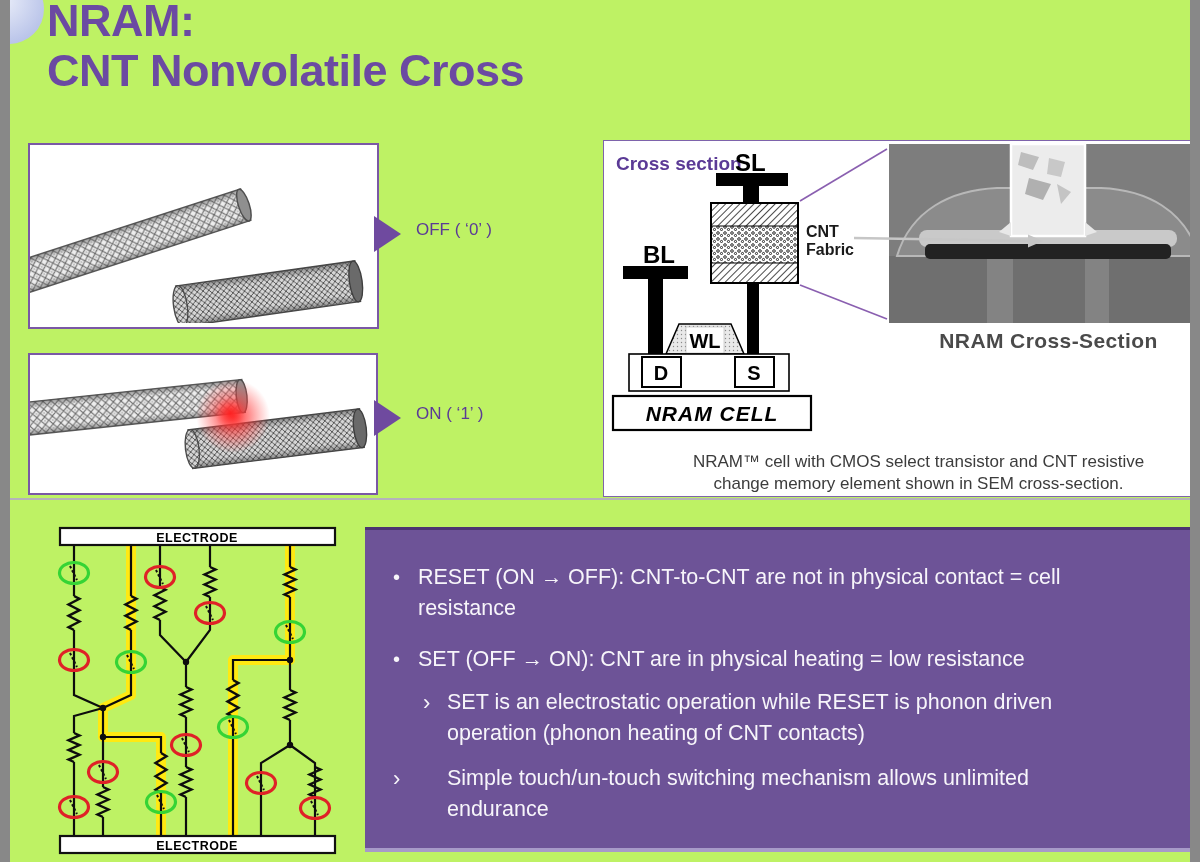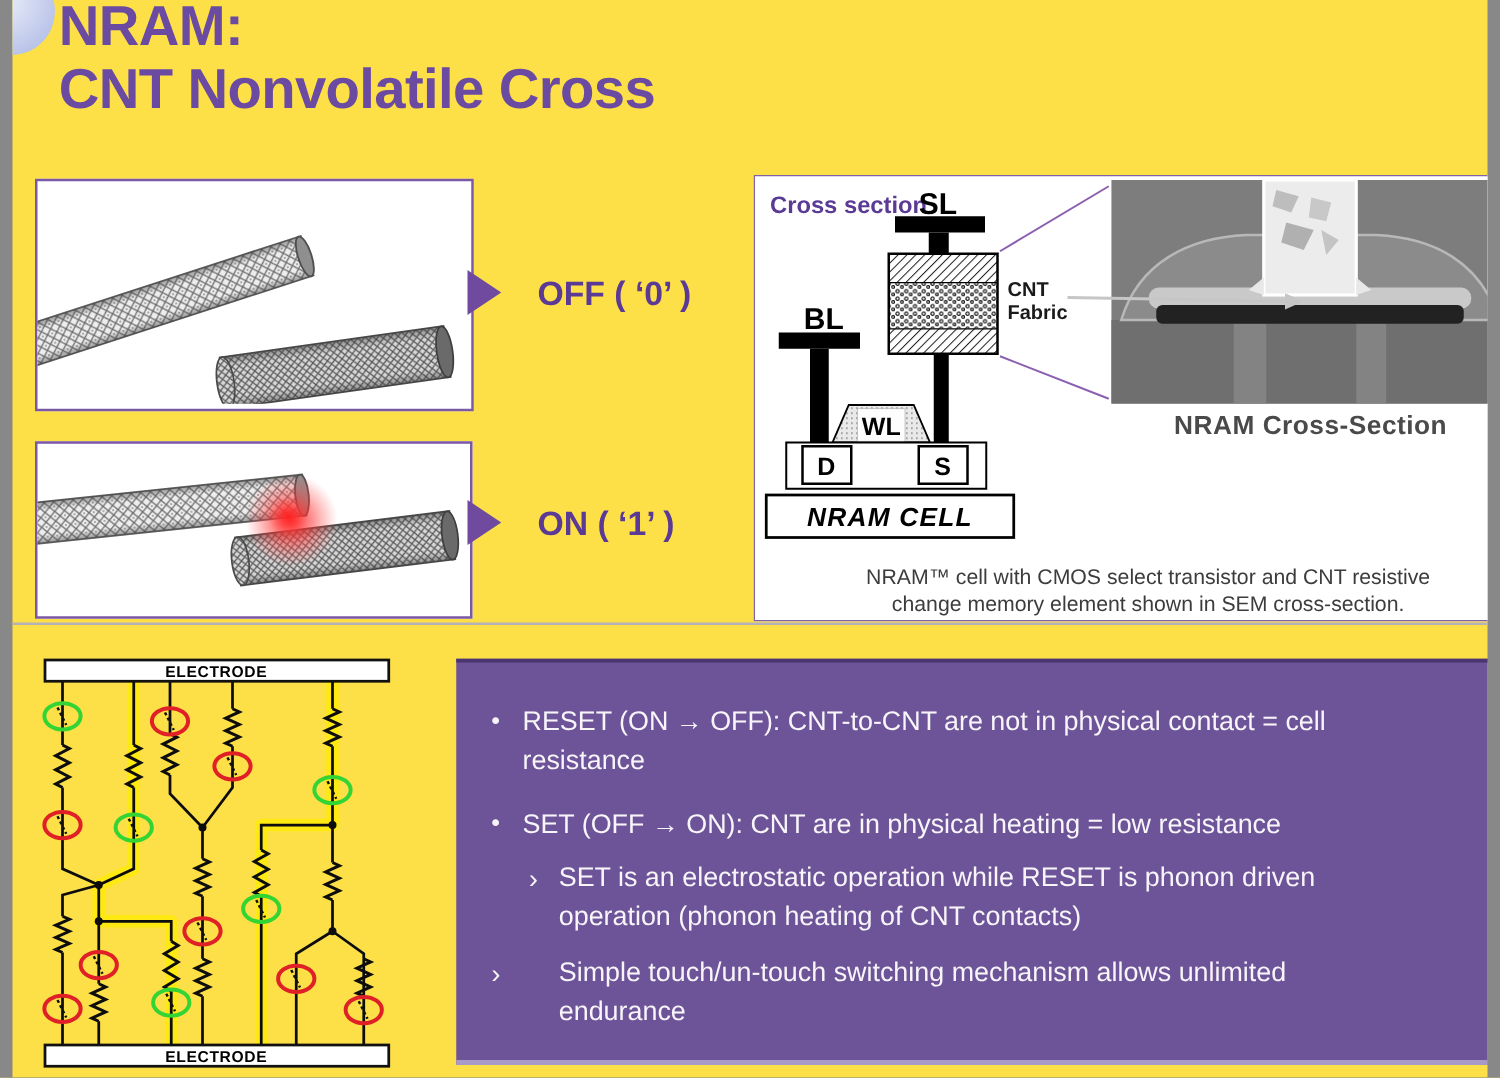--- a/index.html
+++ b/index.html
@@ -1,48 +1,48 @@
 <!DOCTYPE html>
 <html><head>
 <meta charset="utf-8">
 <style>
   html,body{margin:0;padding:0;background:#888;}
-  .slide{position:relative;width:1180px;height:862px;background:#fde047;overflow:hidden;
+  .slide{position:relative;width:1180px;height:862px;background:#bef264;overflow:hidden;
          font-family:"Liberation Sans",sans-serif;margin:0 auto;}
   
   .corner-circle{position:absolute;left:-36px;top:-26px;width:70px;height:70px;border-radius:50%;
     background:radial-gradient(circle at 42% 38%, #e9edf9, #bcc6ea 70%, #aab6e2);}
   
   .title{position:absolute;left:37px;top:-4px;color:#6b4aa2;font-weight:bold;
          font-size:45px;line-height:50px;letter-spacing:-0.5px;}
   
   .divider{position:absolute;left:0;top:498px;width:1200px;height:2px;background:#b5b2ba;}
   
   .cnt-box{position:absolute;border:2px solid #7a58a5;background:#fff;}
   .box-off{left:18px;top:143px;width:347px;height:182px;}
   .box-on{left:18px;top:353px;width:346px;height:138px;}
   .cnt-box svg{display:block;}
   .state-arrow{position:absolute;width:0;height:0;border-top:18px solid transparent;
     border-bottom:18px solid transparent;border-left:27px solid #6f4a9f;}
   .arrow-off{left:364px;top:216px;}
   .arrow-on{left:364px;top:400px;}
-  .state-label{position:absolute;left:420px;color:#5b3a96;font-size:27px;font-weight:700;}
+  .state-label{position:absolute;left:406px;color:#5b3a96;font-size:17px;font-weight:400;}
   .label-off{top:220px;}
   .label-on{top:404px;text-align:right;}
   
   .panel{position:absolute;left:593px;top:140px;width:604px;height:357px;background:#fff;
          border:1.5px solid #7e63ab;box-sizing:border-box;}
   .sem{position:absolute;left:285px;top:3px;width:319px;height:179px;}
   .schematic-overlay{position:absolute;left:0;top:0;width:604px;height:357px;}
   .sem-caption{position:absolute;left:285px;top:188px;width:319px;text-align:center;
     font-size:21px;font-weight:bold;color:#4a4a4a;letter-spacing:0.4px;}
   .panel-caption{position:absolute;left:35px;right:8px;top:310px;text-align:center;
     font-size:17px;color:#3c3c3c;line-height:22px;}
   
-  .circuit{position:absolute;left:19px;top:520px;width:310px;height:342px;}
+  .circuit{position:absolute;left:43px;top:520px;width:310px;height:342px;}
   .circuit svg text{font-family:"Liberation Sans",sans-serif;}
   
   .content-box{position:absolute;left:355px;top:527px;width:845px;height:325px;
     background:#6d5397;border-top:3px solid #4b3570;border-bottom:4px solid #a79ac8;
     box-sizing:border-box;padding-top:32px;}
   .bullet{position:relative;color:#f7f5fa;font-size:21.5px;line-height:31px;}
   .bullet .marker{position:absolute;top:0;}
   .b1 .marker{left:28px;font-size:20px;}
   .b2 .marker{left:58px;font-size:22px;}
   .b2b .marker{left:28px;font-size:22px;}

